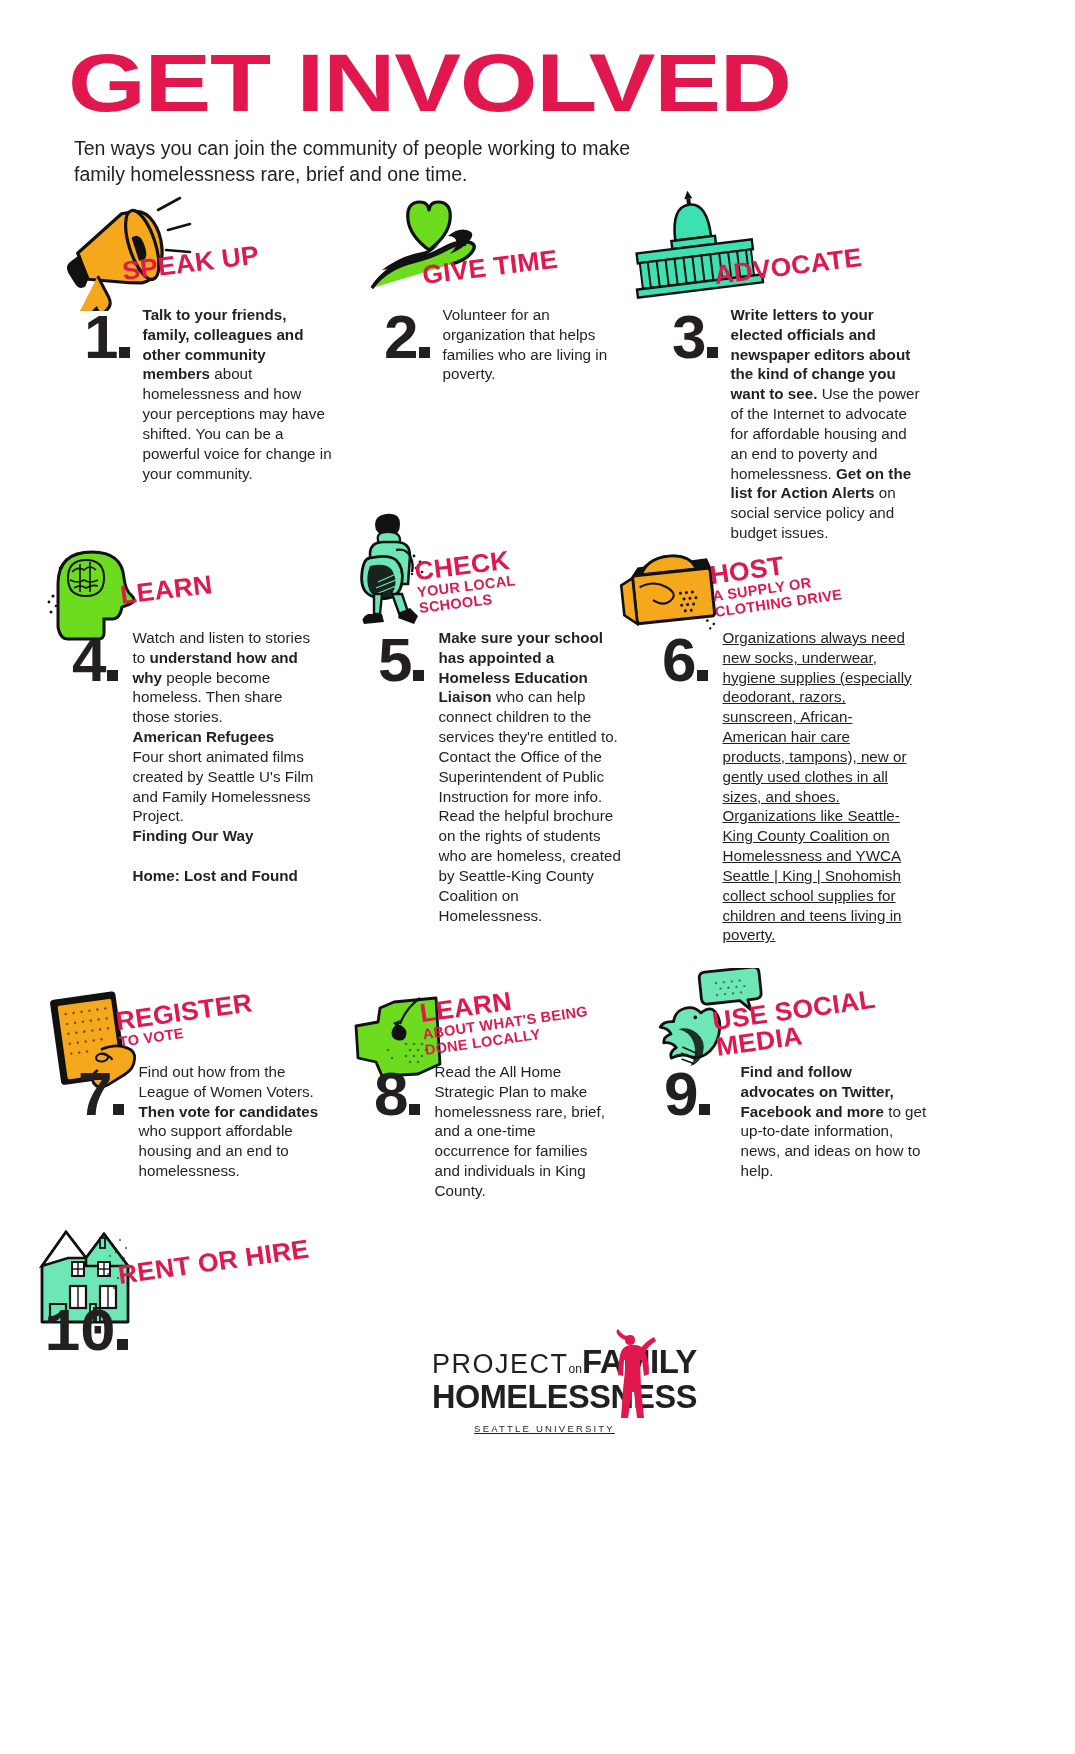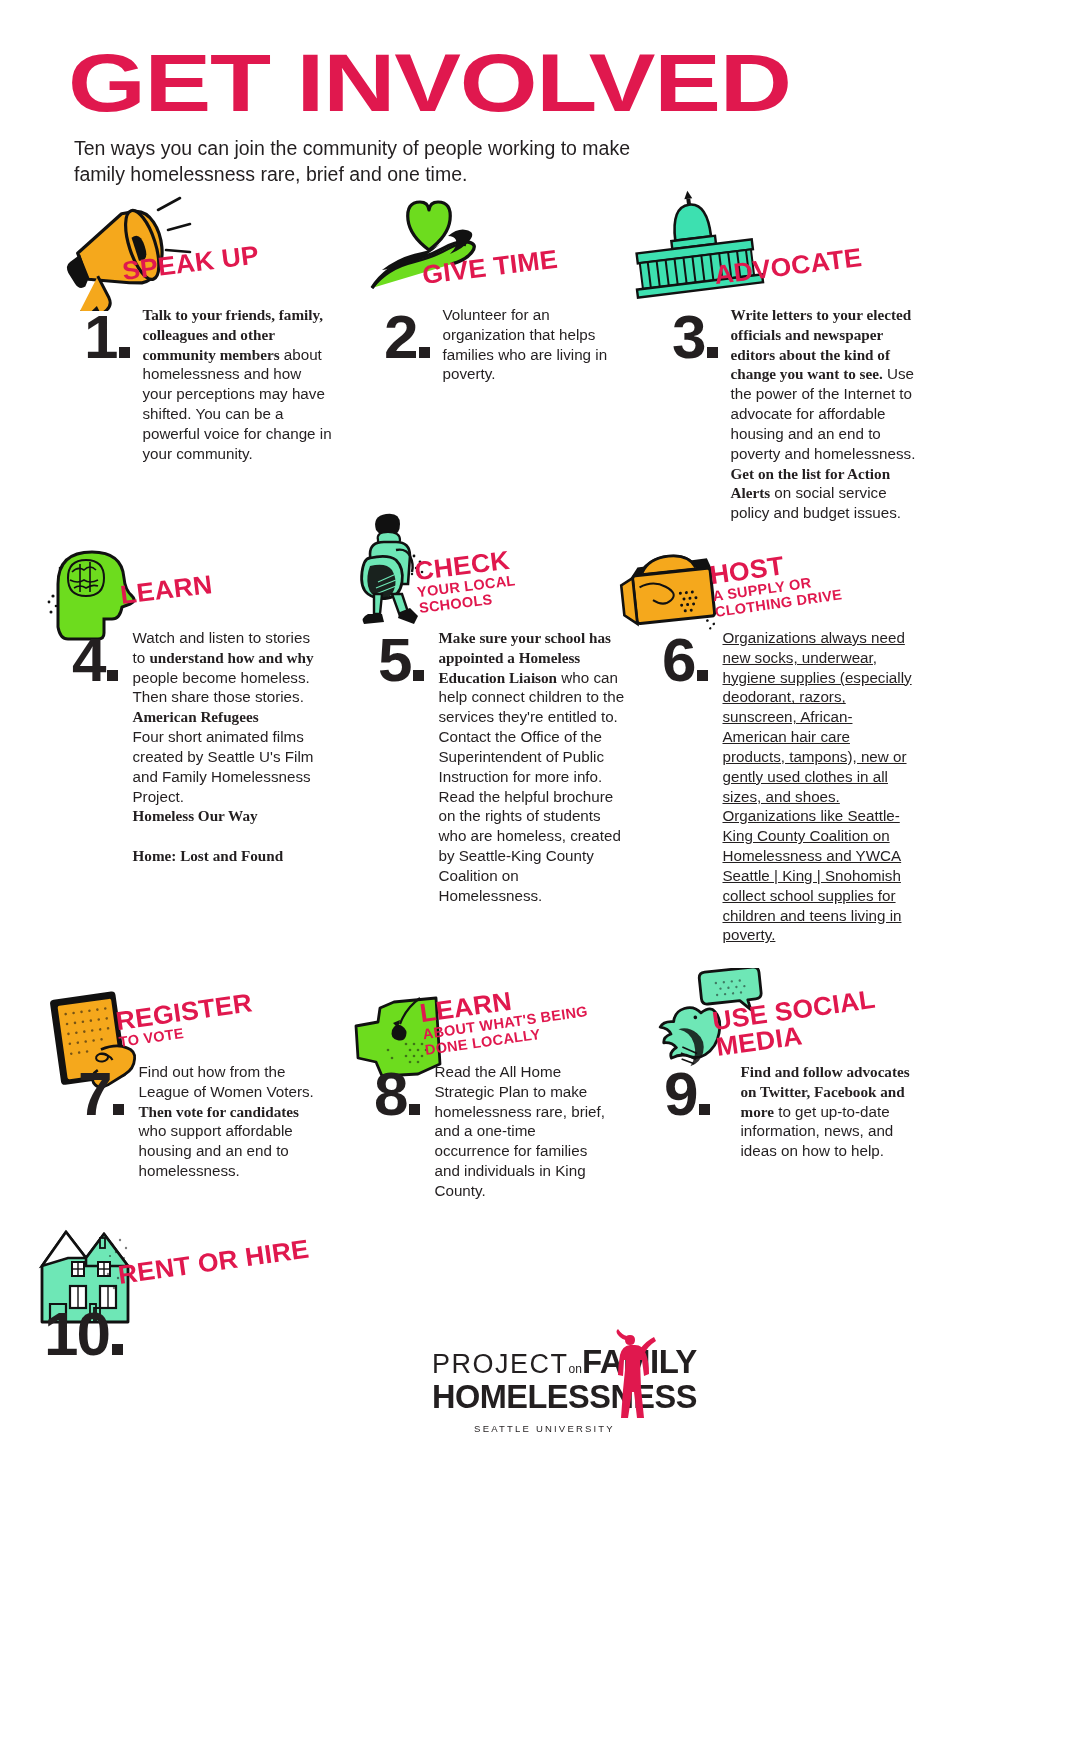--- a/index.html
+++ b/index.html
@@ -89,37 +89,37 @@
     background: #231f20;
     vertical-align: baseline;
     margin-left: 3px;
   }
   .body {
     font-size: 15.2px;
     line-height: 1.305;
     color: #231f20;
     font-weight: 400;
   }
-  .body b { font-weight: 700; font-family: Liberation Serif, serif; }
+  .body b { font-weight: 700; }
 
   
   .logo { position: absolute; left: 432px; top: 1345px; width: 235px; }
   .logo-project {
     font-size: 27px; font-weight: 400; letter-spacing: 1.5px;
     color: #231f20; line-height: 1;
   }
   .logo-on { font-size: 12px; letter-spacing: 0px; }
   .logo-family { font-size: 33px; font-weight: 700; letter-spacing: -0.5px; }
   .logo-home {
     font-size: 32.5px; font-weight: 700; letter-spacing: -0.5px;
     color: #231f20; line-height: 1.05; margin-top: 2px;
   }
   .logo-su {
     font-size: 9.5px; letter-spacing: 2.2px; color: #231f20;
-    text-align: center; margin-top: 9px; margin-left: -10px;
+    text-align: center; margin-top: 9px; margin-left: -10px; text-decoration: underline;
   }
   .logo-figure { position: absolute; left: 168px; top: -18px; }
 </style>
 </head>
 <body>
 
 <div class="header">
   <h1 class="title">GET INVOLVED</h1>
   <p class="subtitle">Ten ways you can join the community of people working to make family homelessness rare, brief and one time.</p>
 </div>
@@ -241,21 +241,21 @@
     </div>
     <div class="kicker" style="left:122px; top:582px; transform: rotate(-7deg);">
       <span class="k1">LEARN</span>
     </div>
     <div class="numrow" style="left:72px; top:628px; width:270px;">
       <div class="num" style="margin-top:8px;">4<span class="dot"></span></div>
       <div class="body" style="width:182px; margin-left:14px;">
         <span>Watch and listen to stories to </span><b>understand how and why</b><span> people become homeless. Then share those stories.</span><br>
         <b>American Refugees</b><br>
         <span>Four short animated films created by Seattle U's Film and Family Homelessness Project.</span><br>
-        <b>Homeless Our Way</b><br>
+        <b>Finding Our Way</b><br>
         <br>
         <b>Home: Lost and Found</b><br>
       </div>
     </div>
   </div>
 
   <div class="item">
     <div class="icon-wrap" style="left:348px; top:508px;">
       <svg width="100" height="130" viewBox="0 0 100 130">
         <path d="M28 22 q-4 -14 10 -16 q14 -2 14 10 q0 10 -8 12 q-10 2 -16 -6 z" fill="#111"></path>
@@ -493,21 +493,21 @@
           <circle cx="80" cy="56" r="1.2"></circle>
             <circle cx="90" cy="60" r="1.2"></circle>
             <circle cx="86" cy="70" r="1.2"></circle>
         </g>
       </svg>
     </div>
     <div class="kicker" style="left:120px; top:1262px; transform: rotate(-8deg);">
       <span class="k1">RENT OR HIRE</span>
     </div>
     <div class="numrow" style="left:44px; top:1300px; width:280px;">
-      <div class="num" style="margin-top:10px;">10<span class="dot"></span></div>
+      <div class="num" style="margin-top:10px;font-family:Liberation Mono, monospace;">10<span class="dot"></span></div>
     </div>
   </div>
 
 </div>
 
 <div class="logo">
   <div class="logo-project">
     <span>PROJECT</span><span class="logo-on">on</span><span class="logo-family">FAMILY</span>
   </div>
   <div class="logo-home">HOMELESSNESS</div>

